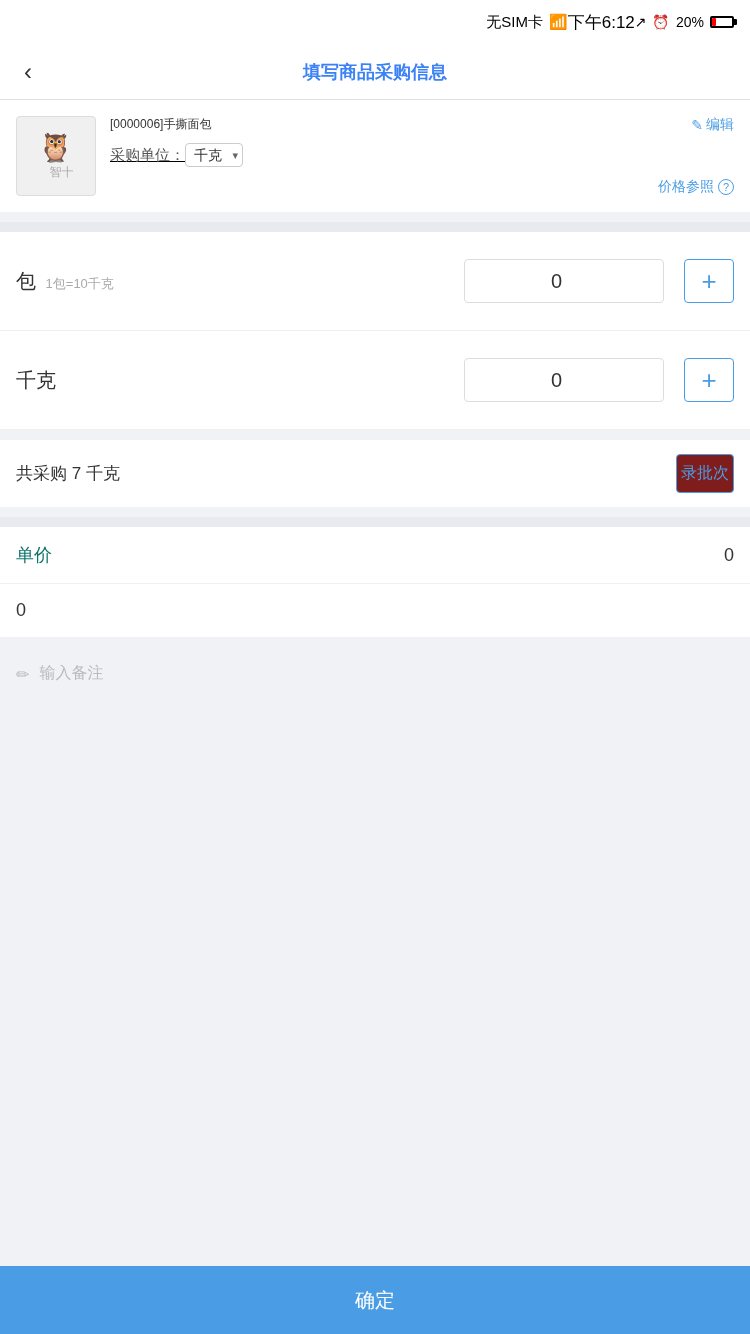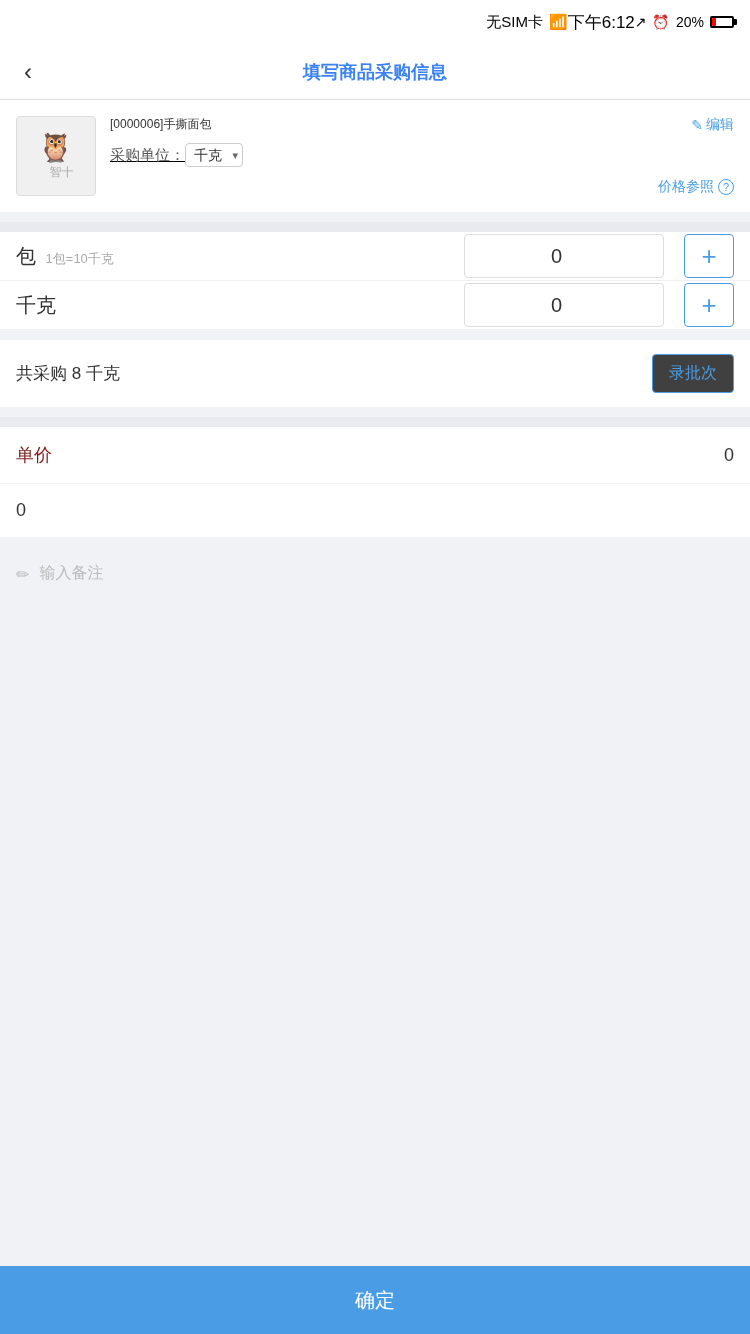--- a/index.html
+++ b/index.html
@@ -176,21 +176,21 @@
     }
 
     
     .quantity-section {
       background: #fff;
       margin-bottom: 10px;
     }
     .quantity-row {
       display: flex;
       align-items: center;
-      padding: 2px 16px;
+      padding: 27px 16px;
       border-bottom: 1px solid #f0f0f0;
       gap: 12px;
     }
     .qty-label {
       font-size: 20px;
       color: #333;
       min-width: 80px;
     }
     .qty-sublabel {
       font-size: 13px;
@@ -236,40 +236,40 @@
     .total-label {
       font-size: 17px;
       color: #333;
       flex: 1;
     }
     .record-btn {
       border: 1px solid #4a9de4;
       border-radius: 4px;
       color: #4a9de4;
       font-size: 16px;
-      padding: 8px 16px;
-      background: #404040;
+      padding: 8px 4px;
+      background: #7f1d1d;
       cursor: pointer;
     }
 
     
     .price-section {
       background: #fff;
       margin-bottom: 10px;
     }
     .price-row {
       display: flex;
       align-items: center;
       padding: 16px 16px;
       border-bottom: 1px solid #f0f0f0;
     }
     .price-row:last-child { border-bottom: none; }
     .price-label {
       font-size: 18px;
-      color: #7f1d1d;
+      color: #0f766e;
       flex: 1;
     }
     .price-value {
       font-size: 18px;
       color: #333;
     }
 
     
     .notes-area {
       background: #f0f2f5;
@@ -380,21 +380,21 @@
 
   <div class="quantity-row">
     <span class="qty-label">千克</span>
     <div class="qty-spacer"></div>
     <input class="qty-input" type="number" value="0" style="">
     <button class="qty-plus">+</button>
   </div>
 </div>
 
 <div class="total-row">
-  <span class="total-label">共采购 8 千克</span>
+  <span class="total-label">共采购 7 千克</span>
   <button class="record-btn">录批次</button>
 </div>
 
 <div class="section-divider"></div>
 
 <div class="price-section">
   <div class="price-row">
     <span class="price-label">单价</span>
     <span class="price-value">0</span>
   </div>

